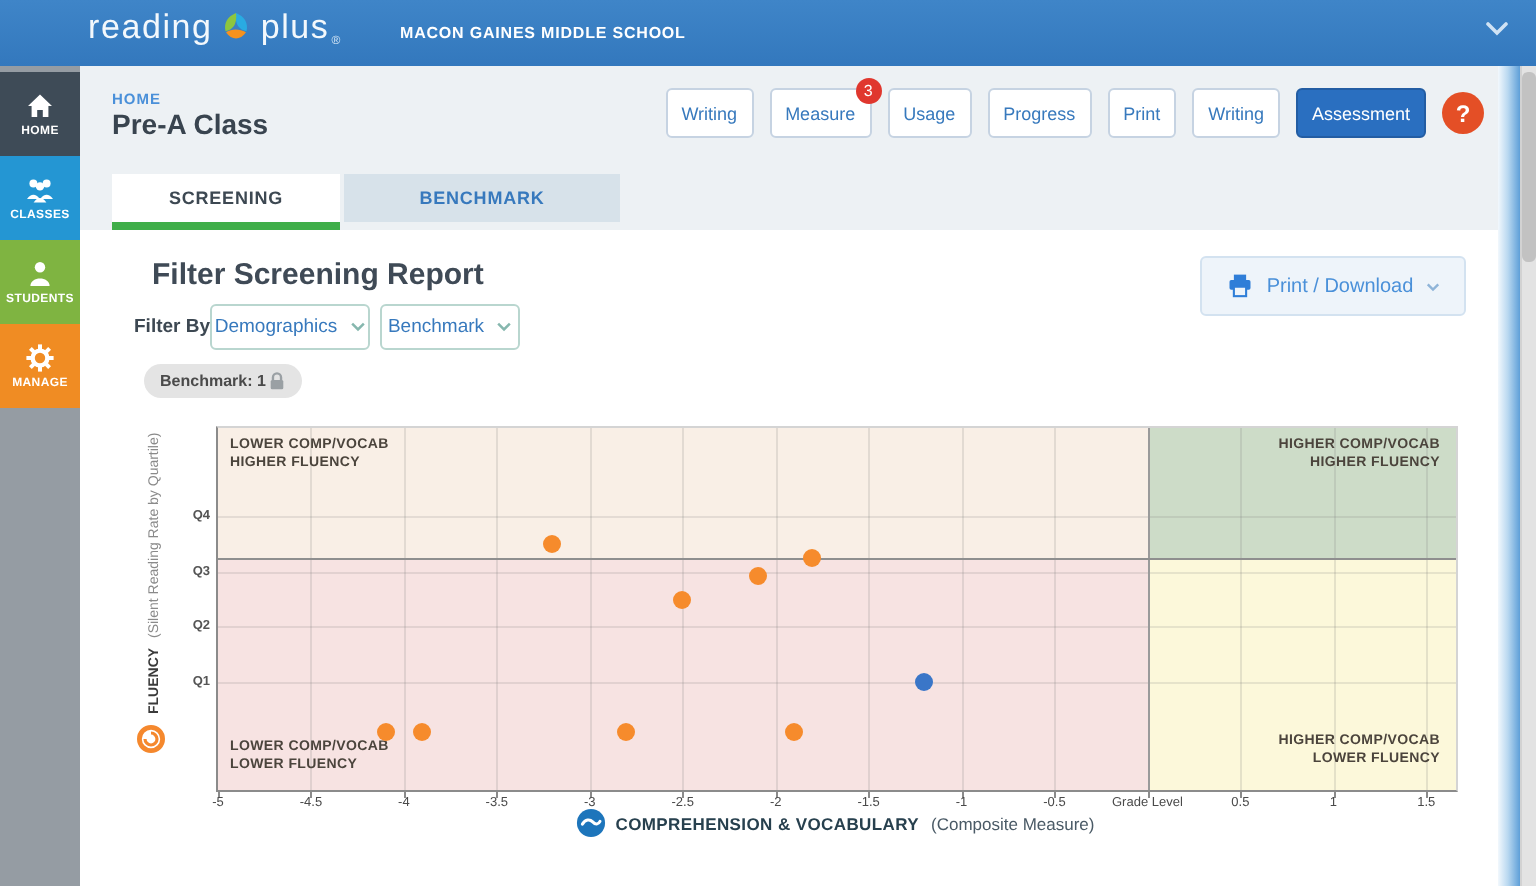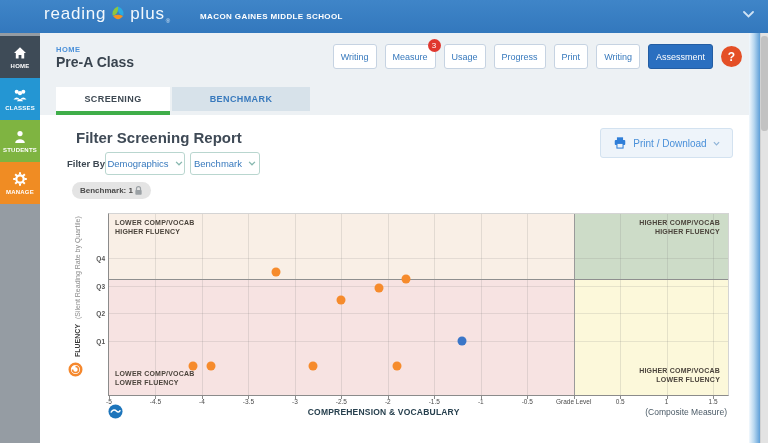--- a/index.html
+++ b/index.html
@@ -77,21 +77,21 @@
   .point{position:absolute;width:9px;height:9px;border-radius:50%;transform:translate(-50%,-50%);z-index:4;cursor:pointer;}
   .xtick-label{position:absolute;top:184px;transform:translateX(-50%);font-size:6.5px;color:#4a4a4a;white-space:nowrap;}
   .xtick-mark{position:absolute;top:182px;width:1px;height:3px;background:#8b8b8b;}
   .ytick-label{position:absolute;left:-22px;width:18px;text-align:right;transform:translateY(-50%);
     font-size:6.5px;font-weight:bold;color:#555;}
   #y-axis-label{left:74px;top:213px;height:148px;width:13px;writing-mode:vertical-rl;transform:rotate(180deg);
     font-size:7px;text-align:center;white-space:nowrap;}
   #y-axis-label .b{font-weight:bold;color:#3a3a3a;}
   #y-axis-label .n{color:#8a8a8a;margin-top:3px;}
   #fluency-icon{left:68px;top:362px;}
-  #x-axis-label{left:108px;top:404px;width:619px;display:flex;align-items:center;justify-content:space-between;gap:5px;}
+  #x-axis-label{left:108px;top:404px;width:619px;display:flex;align-items:center;justify-content:center;gap:5px;}
   #x-axis-label .b{font-size:8.5px;font-weight:bold;color:#27404e;letter-spacing:.2px;}
   #x-axis-label .n{font-size:8.5px;color:#4a5a66;margin-left:1px;}
 </style>
 </head>
 <body>
 
 <div id="app">
 
   <div id="header" class="abs">
     <div id="logo" class="abs">

